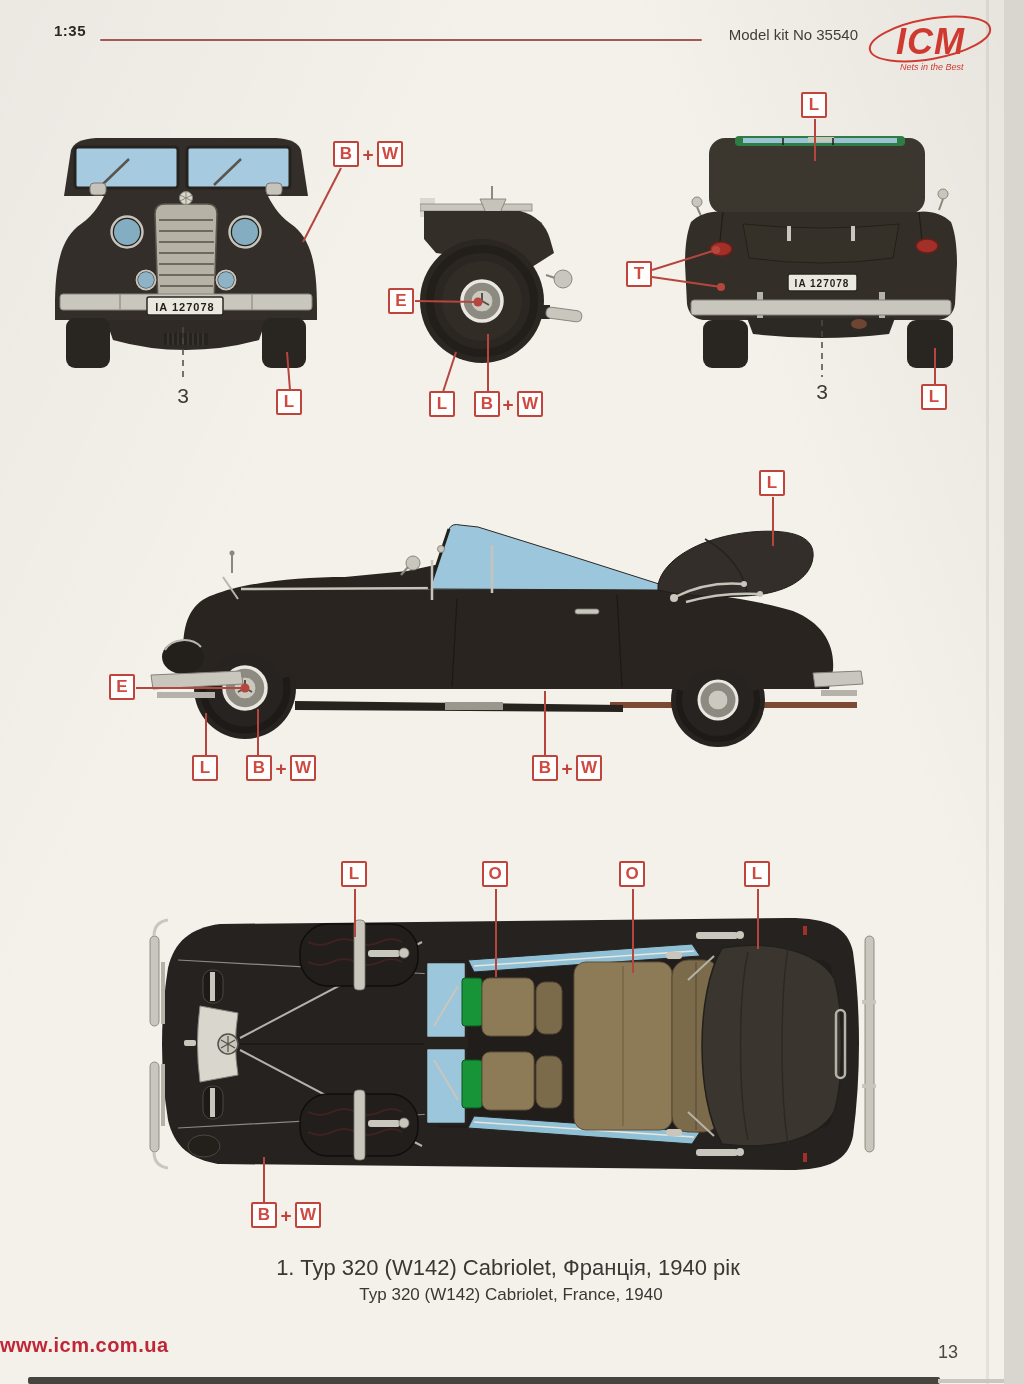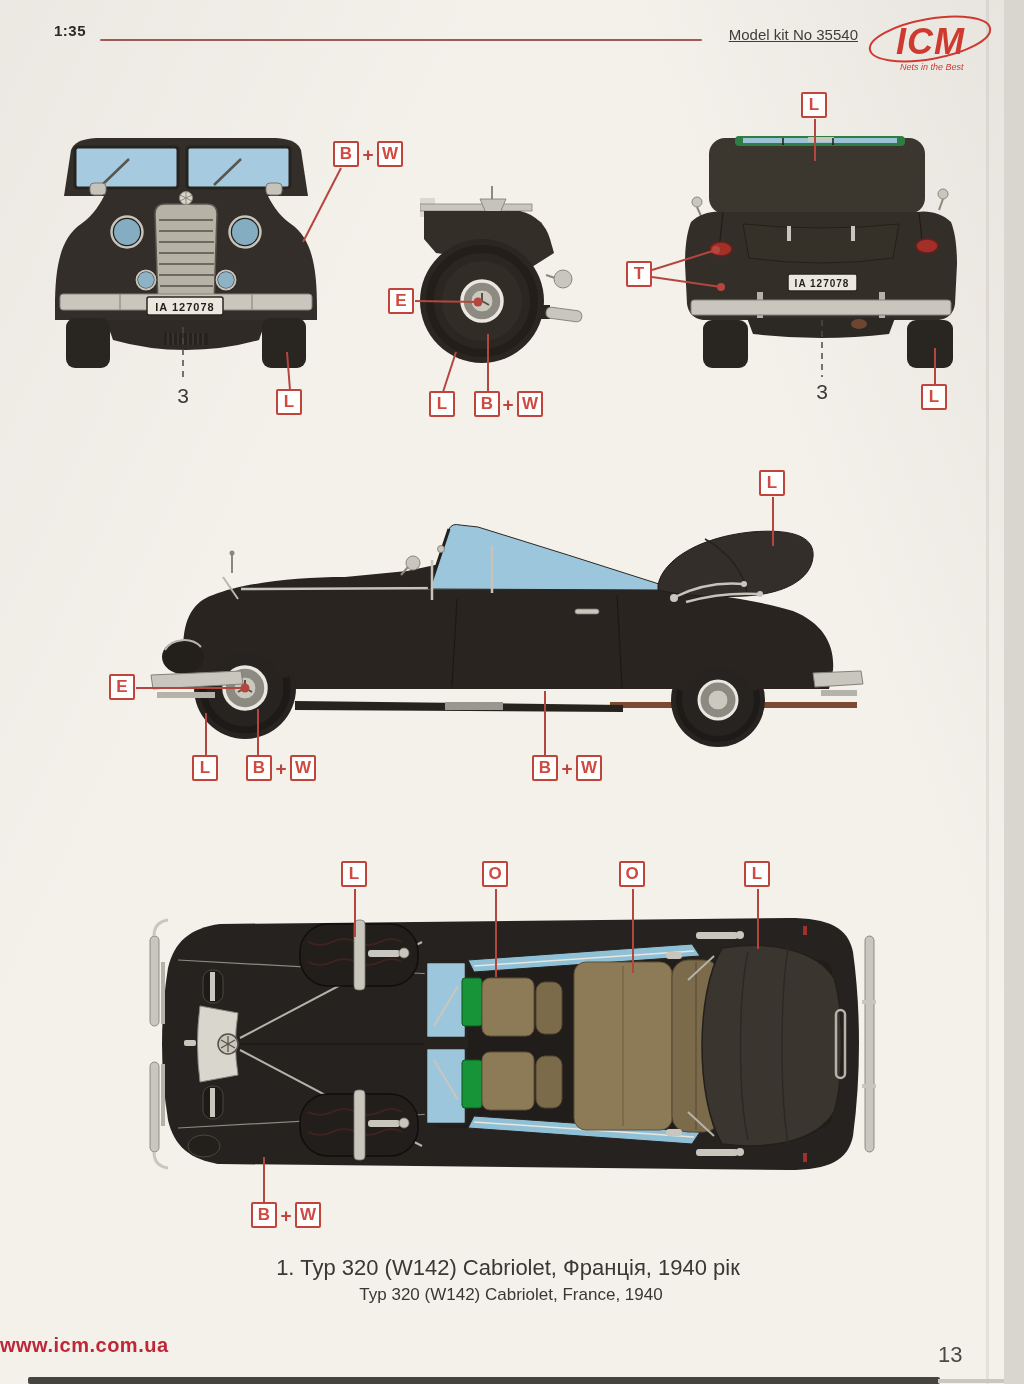--- a/index.html
+++ b/index.html
@@ -6,34 +6,34 @@
   .page{
     position:relative;width:1004px;height:1384px;overflow:hidden;
     background:linear-gradient(115deg, rgba(0,0,0,0.035), rgba(0,0,0,0) 30%),
                linear-gradient(250deg, rgba(0,0,0,0.05), rgba(0,0,0,0) 25%),
                #f4f1eb;
     font-family:"Liberation Sans", sans-serif;
   }
   .abs{position:absolute;}
   .scale-label{left:54px;top:22px;font-size:15px;font-weight:bold;color:#2c2926;letter-spacing:0.5px;}
   .rule{left:100px;top:39px;width:602px;height:2px;background:#a05a52;border-radius:1px;}
-  .kit-no{left:690px;top:26px;width:168px;font-size:15px;color:#403d39;text-align:right;text-decoration:underline;}
+  .kit-no{left:690px;top:26px;width:168px;font-size:15px;color:#403d39;text-align:right;}
   .logo{left:866px;top:12px;}
   .co{
     position:absolute;width:26px;height:26px;box-sizing:border-box;
     border:2.5px solid #c0443c;background:rgba(255,255,255,0.88);
     color:#cf4a42;font-weight:bold;font-size:17px;line-height:21px;
     text-align:center;border-radius:2px;
   }
   .plus{position:absolute;width:14px;color:#c0443c;font-size:19px;font-weight:bold;text-align:center;line-height:22px;}
   .num{position:absolute;width:18px;font-size:21px;color:#3c3936;text-align:center;}
   .caption{left:0;top:1255px;width:1016px;text-align:center;font-size:22px;color:#3a3734;}
   .caption2{left:3px;top:1285px;width:1016px;text-align:center;font-size:17px;color:#3a3734;}
   .url{left:0;top:1334px;width:1016px;font-size:20px;font-weight:bold;color:#bf2636;letter-spacing:0.5px;}
-  .pageno{left:938px;top:1342px;width:40px;font-size:22px;color:#4c4944;}
+  .pageno{left:938px;top:1342px;width:40px;font-size:18px;color:#4c4944;}
   .edge-shadow{left:986px;top:0;width:3px;height:1384px;background:rgba(90,80,70,0.10);}
   .bottom-edge{left:28px;top:1377px;width:912px;height:7px;background:#45443f;border-radius:2px;}
   .bottom-edge2{left:938px;top:1379px;width:86px;height:4px;background:#c9c7c0;}
   svg text{font-family:"Liberation Sans", sans-serif;}
 </style>
 </head>
 <body>
 
 <div class="page">
 

